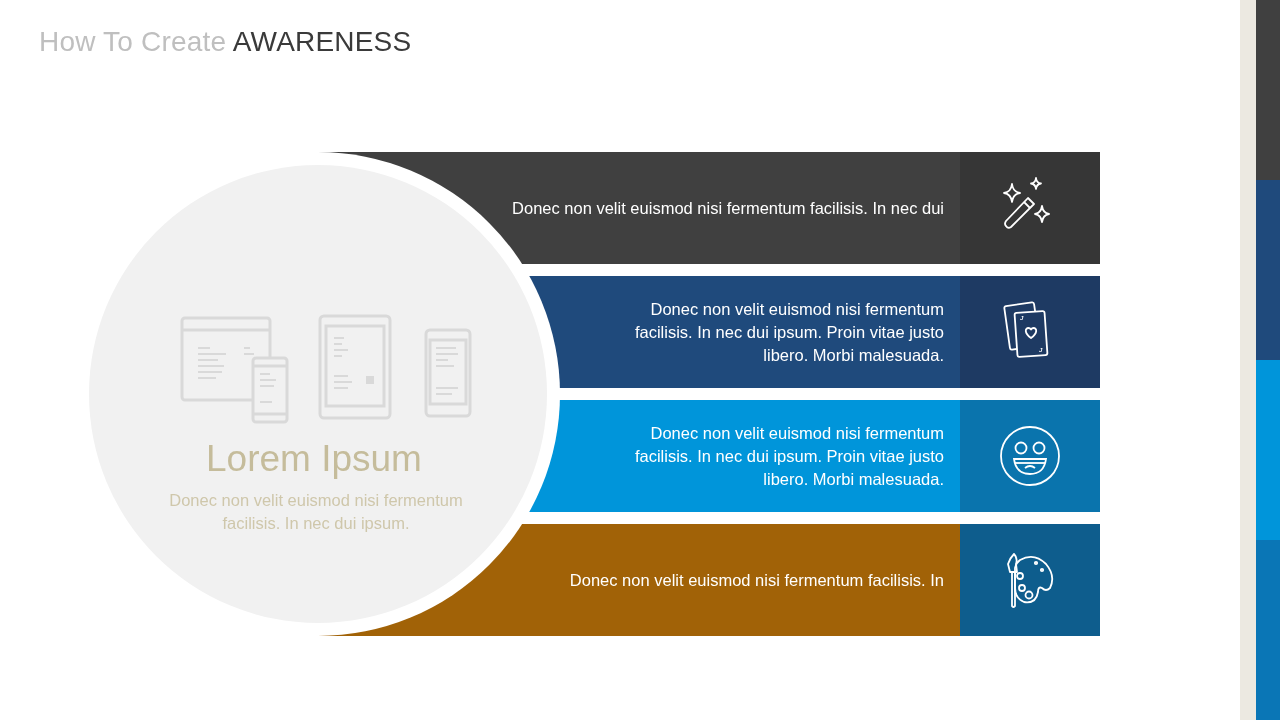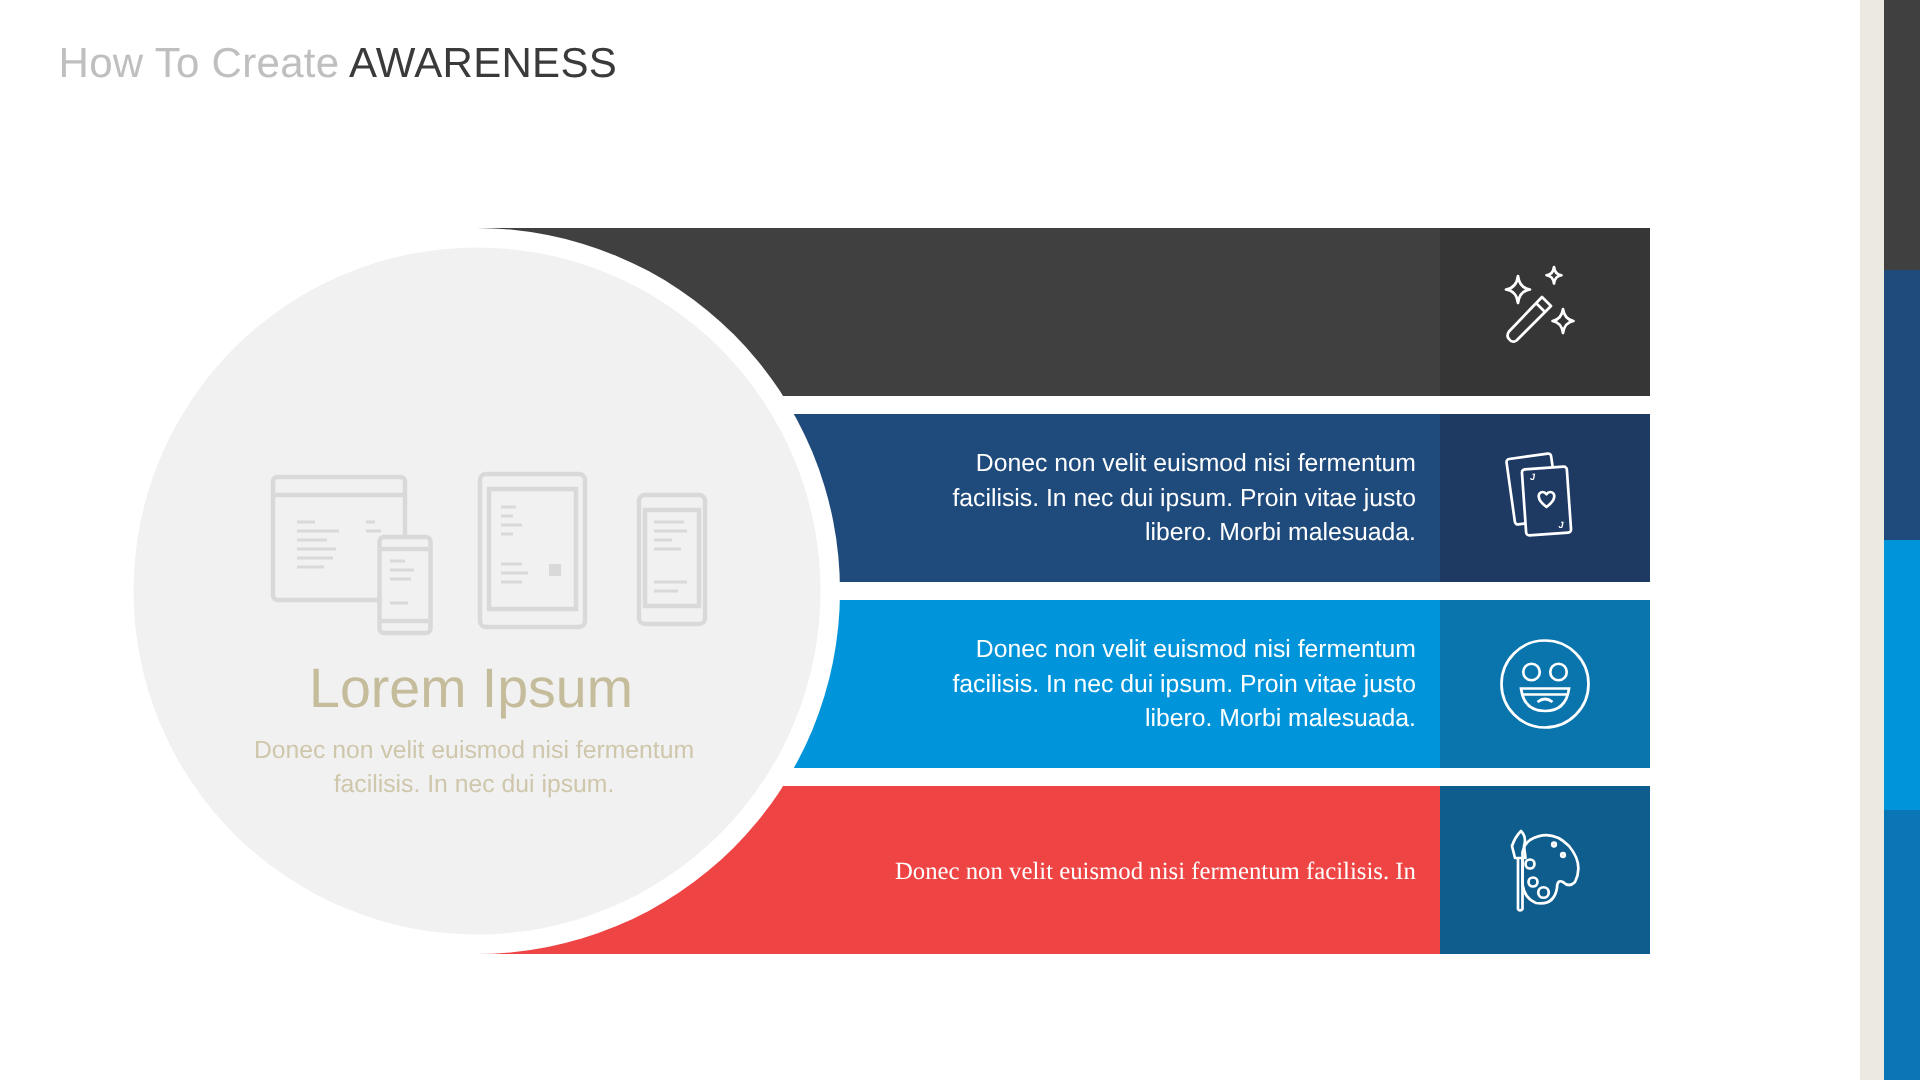--- a/index.html
+++ b/index.html
@@ -23,20 +23,21 @@
   .circle-text { position: absolute; left: 150px; width: 332px; top: 489px; text-align: center; font-size: 16.5px; line-height: 23px; color: #cfc7ab; }
 </style>
 </head>
 <body>
 
 <div class="title"><span class="light">How To Create </span><span class="dark">AWARENESS</span></div>
 
 <div class="band" style="top:152px;background:#404040;">
   <div class="text">
       <div>
+        <div>Donec non velit euismod nisi fermentum facilisis. In nec dui</div>
       </div>
     </div>
   <div class="icon-box" style="background:#363636;">
     <svg viewBox="0 0 64 64" fill="none" stroke="#fff" stroke-width="1.8" stroke-linejoin="round">
       <path d="M14 8 Q15 16 22 17 Q15 18 14 26 Q13 18 6 17 Q13 16 14 8Z"></path>
       <path d="M38 2 Q38.6 7 43 7.5 Q38.6 8 38 13 Q37.4 8 33 7.5 Q37.4 7 38 2Z"></path>
       <path d="M44 30 Q45 37 51 38 Q45 39 44 46 Q43 39 37 38 Q43 37 44 30Z"></path>
       <path d="M30 22 L36 28 L13 51 Q10 53 8 50 Q6 48 8 45 Z"></path>
       <path d="M26 26 L32 32"></path>
     </svg>
@@ -75,21 +76,21 @@
       <circle cx="32" cy="32" r="29"></circle>
       <circle cx="23" cy="24" r="5.5"></circle>
       <circle cx="41" cy="24" r="5.5"></circle>
       <path d="M16 35 H48 Q46 50 32 50 Q18 50 16 35Z"></path>
       <path d="M17 39 H47"></path>
       <path d="M27 44 Q32 40 37 44"></path>
     </svg>
   </div>
 </div>
 
-<div class="band" style="top:524px;background:#ef4444;font-family:Liberation Serif, serif;">
+<div class="band" style="top:524px;background:#a16207;">
   <div class="text">
       <div>
         <div>Donec non velit euismod nisi fermentum facilisis. In</div>
       </div>
     </div>
   <div class="icon-box" style="background:#0e5d8d;">
     <svg viewBox="0 0 64 64" fill="none" stroke="#fff" stroke-width="1.8" stroke-linejoin="round">
       <path d="M22 12 Q36 4 48 16 Q58 28 52 40 Q48 44 44 40 Q40 38 40 44 Q38 56 26 54 Q16 50 17 36 L17 20 Q18 15 22 12Z"></path>
       <circle cx="22" cy="28" r="3"></circle>
       <circle cx="24" cy="40" r="3"></circle>

